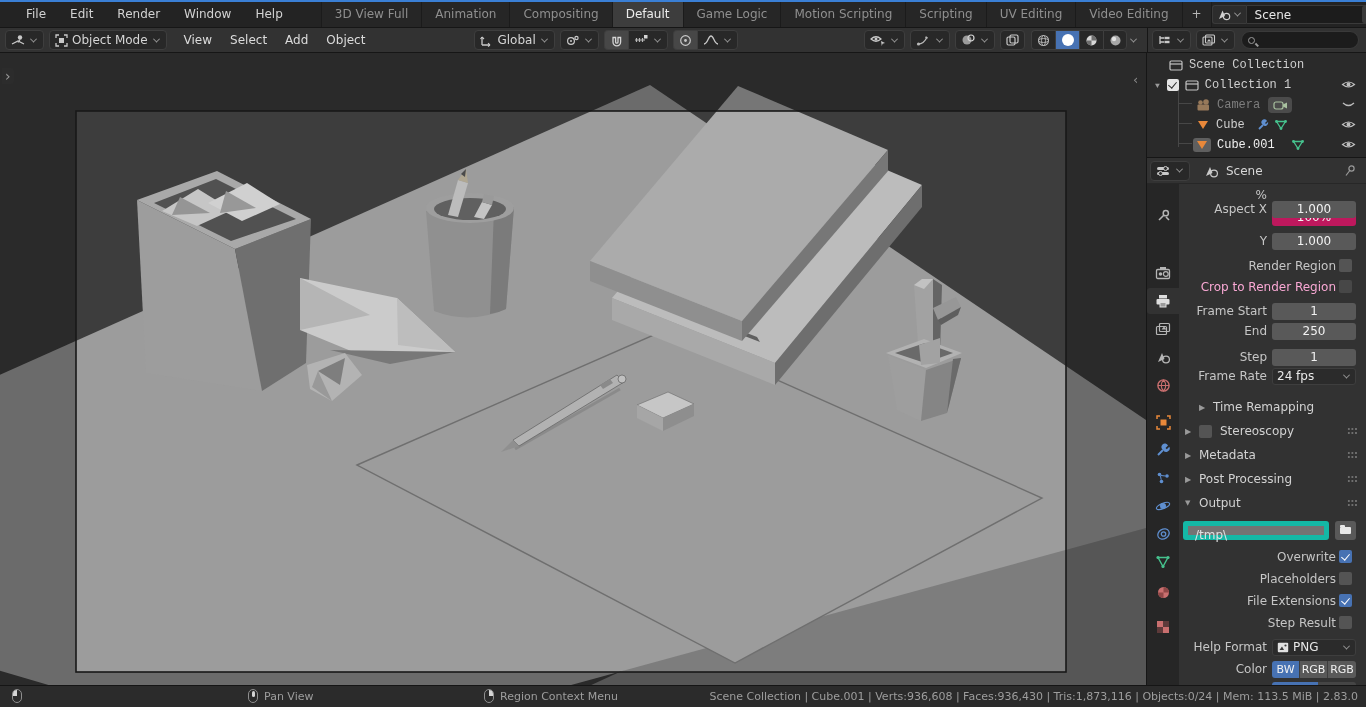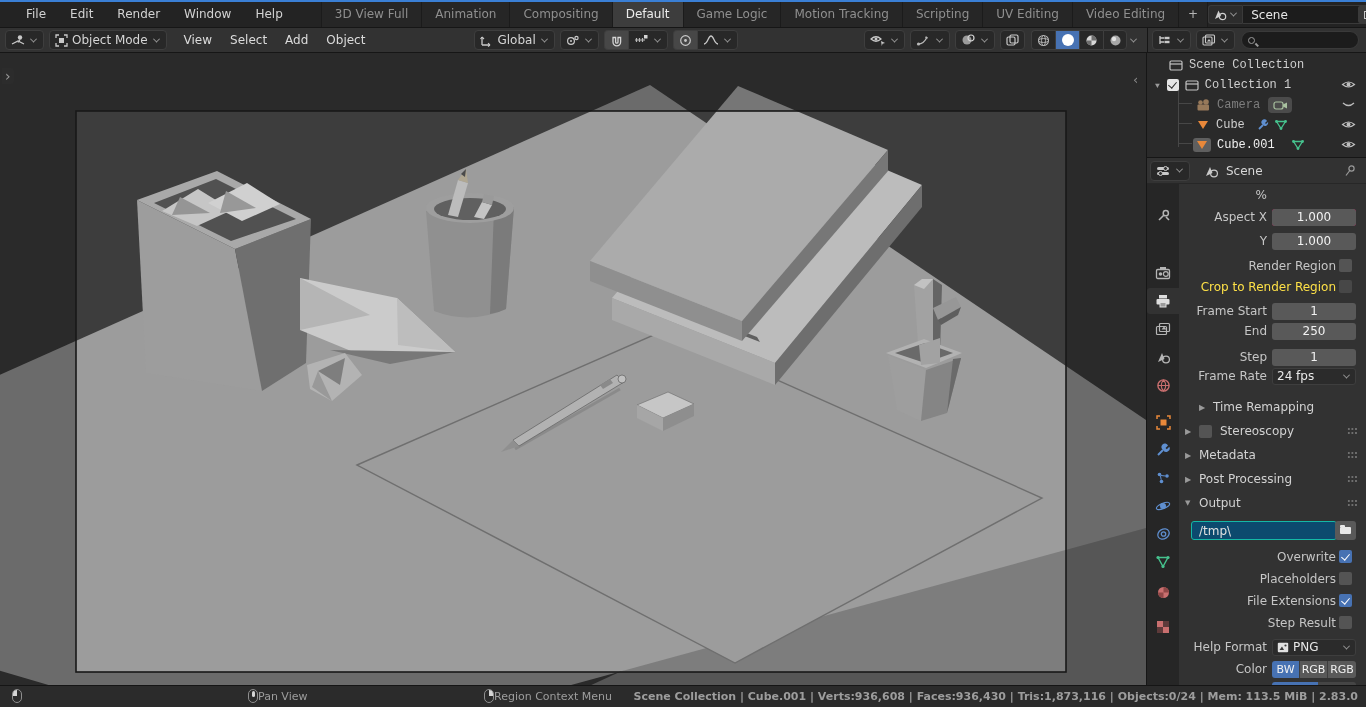--- a/index.html
+++ b/index.html
@@ -85,40 +85,40 @@
     border-top:1px solid #161616; border-bottom:1px solid #272727; display:flex; align-items:center; }
   #props-tabs { position:absolute; left:0; top:131px; width:32px; height:501px; background:#262626; }
   .ptab { position:absolute; left:0; width:32px; height:26px; display:flex;
     align-items:center; justify-content:center; }
   .ptab.active { background:#323232; border-radius:3px 0 0 3px; }
   #props-content { position:absolute; left:32px; top:131px; width:187px; height:501px;
     background:#323232; overflow:hidden; }
   .prow { position:absolute; left:0; width:187px; height:18px; display:flex; align-items:center; }
   .plabel { position:absolute; right:99px; left:0; text-align:right; color:#c6c6c6; white-space:nowrap; }
   .plabel2 { position:absolute; right:30px; left:0; text-align:right; color:#c6c6c6; white-space:nowrap; }
-  .plabel2.dim { color:#fde047; }
+  .plabel2.dim { color:#f9a8d4; }
   .pfield { position:absolute; left:93px; width:84px; height:17px; background:#595959;
     border-radius:3px; color:#f2f2f2; text-align:center; line-height:17px; }
   .pfield.blue { background:#be185d;margin-top:44px; }
   .pdrop { position:absolute; left:93px; width:84px; height:17px; background:#2b2b2b;
     border:1px solid #3e3e3e; border-radius:3px; color:#e8e8e8; display:flex;
     align-items:center; padding:0 4px; gap:4px; }
   .pcheck { position:absolute; left:160px; width:13px; height:13px; background:#545454;
     border-radius:2px; top:2px; }
   .pcheck.dim { background:#474747; }
   .pcheck.checked { background:#4772b3; }
   .pcheck.checked::after { content:''; position:absolute; left:3.5px; top:1.5px; width:4px;
     height:7px; border-right:1.6px solid #fff; border-bottom:1.6px solid #fff; transform:rotate(40deg); }
   .sect { position:absolute; left:0; width:187px; height:18px; display:flex;
     align-items:center; color:#d2d2d2; gap:6px; }
   .sect .tri { color:#9a9a9a; font-size:8px; width:8px; }
   .dots { position:absolute; right:8px; top:5px; width:11px; height:8px;
     background-image:radial-gradient(#6f6f6f 1px, transparent 1.1px); background-size:3.6px 4px; }
-  .path-field { position:absolute; left:12px; top:0; width:146px; height:19px; background:#0c4a6e;
-    border:1px solid #14b8a6; border-radius:3px; color:#e0e0e0; line-height:18px; padding-left:7px; }
+  .path-field { position:absolute; left:4px; top:0; width:146px; height:19px; background:#737373;
+    border:5px solid #14b8a6; border-radius:3px; color:#e0e0e0; line-height:18px; padding-left:7px; }
   .folder-btn { position:absolute; left:156px; top:0; width:21px; height:19px; background:#595959;
     border-radius:3px; display:flex; align-items:center; justify-content:center; }
   .folder-glyph { width:11px; height:7px; background:#e8e8e8; border-radius:1px; position:relative; }
   .folder-glyph::before { content:''; position:absolute; left:0; top:-2px; width:5px; height:2px;
     background:#e8e8e8; border-radius:1px 1px 0 0; }
   .seg3 { position:absolute; left:93px; display:flex; }
   .seg3 span { width:28px; height:17px; background:#595959; color:#f0f0f0; text-align:center;
     line-height:17px; border-right:1px solid #3e3e3e; font-size:11px; }
   .seg3 span:first-child { border-radius:3px 0 0 3px; background:#4772b3; }
   .seg3 span:last-child { border-radius:0 3px 3px 0; border-right:none; }
@@ -128,22 +128,22 @@
   #statusbar { left:0; top:685px; width:1366px; height:22px; background:#2b2b2b;
     border-top:1px solid #151515; color:#9d9d9d; font-size:11px; }
   .mouse { display:inline-block; width:10px; height:14px; border:1px solid #8f8f8f;
     border-radius:5px; position:relative; vertical-align:middle; }
   .mouse.lmb::after { content:''; position:absolute; left:0; top:0; width:4px; height:6px;
     background:#d5d5d5; border-radius:4px 0 0 0; }
   .mouse.mmb::after { content:''; position:absolute; left:3px; top:1px; width:3px; height:6px;
     background:#d5d5d5; border-radius:2px; }
   .mouse.rmb::after { content:''; position:absolute; right:0; top:0; width:4px; height:6px;
     background:#d5d5d5; border-radius:0 4px 0 0; }
-  .hint { position:absolute; top:3px; display:flex; align-items:center; gap:0; }
-  #stats { position:absolute; right:8px; top:4px; white-space:nowrap;font-weight:bold; }
+  .hint { position:absolute; top:3px; display:flex; align-items:center; gap:6px; }
+  #stats { position:absolute; right:8px; top:4px; white-space:nowrap; }
   svg { display:block; }
 </style>
 </head>
 <body>
 
 <div id="topline" class="abs"></div>
 
 <div id="menubar" class="abs">
   <svg id="blender-logo" viewBox="0 0 18 16">
     <circle cx="10.5" cy="8" r="6" fill="#e87d0d"></circle>
@@ -155,21 +155,21 @@
   <span class="menu-item">Edit</span>
   <span class="menu-item">Render</span>
   <span class="menu-item">Window</span>
   <span class="menu-item">Help</span>
   <div id="tabs">
     <span class="wtab first">3D View Full</span>
     <span class="wtab">Animation</span>
     <span class="wtab">Compositing</span>
     <span class="wtab active">Default</span>
     <span class="wtab">Game Logic</span>
-    <span class="wtab">Motion Tracking</span>
+    <span class="wtab">Motion Scripting</span>
     <span class="wtab">Scripting</span>
     <span class="wtab">UV Editing</span>
     <span class="wtab">Video Editing</span>
     <span class="wtab plus">+</span>
   </div>
   <div id="topbar-right">
     <div class="db-group">
       <span class="db-iconbtn">
         <svg width="14" height="13" viewBox="0 0 14 13">
           <circle cx="9.5" cy="8.5" r="3.2" fill="none" stroke="#d0d0d0" stroke-width="1.2"></circle>
@@ -647,21 +647,21 @@
           <rect x="1" y="7" width="6" height="6" fill="#5e3a3a"></rect>
       </svg>
     </span>
   </div>
 
   <div id="props-content">
     <div class="prow" style="top:2px">
       <span class="plabel">%</span>
       <span class="pfield blue">100%</span>
     </div>
-    <div class="prow" style="top:24px">
+    <div class="prow" style="top:16px">
       <span class="plabel">Aspect X</span>
       <span class="pfield">1.000</span>
     </div>
     <div class="prow" style="top:48px">
       <span class="plabel">Y</span>
       <span class="pfield">1.000</span>
     </div>
     <div class="prow" style="top:73px">
       <span class="plabel2">Render Region</span>
       <span class="pcheck"></span>

